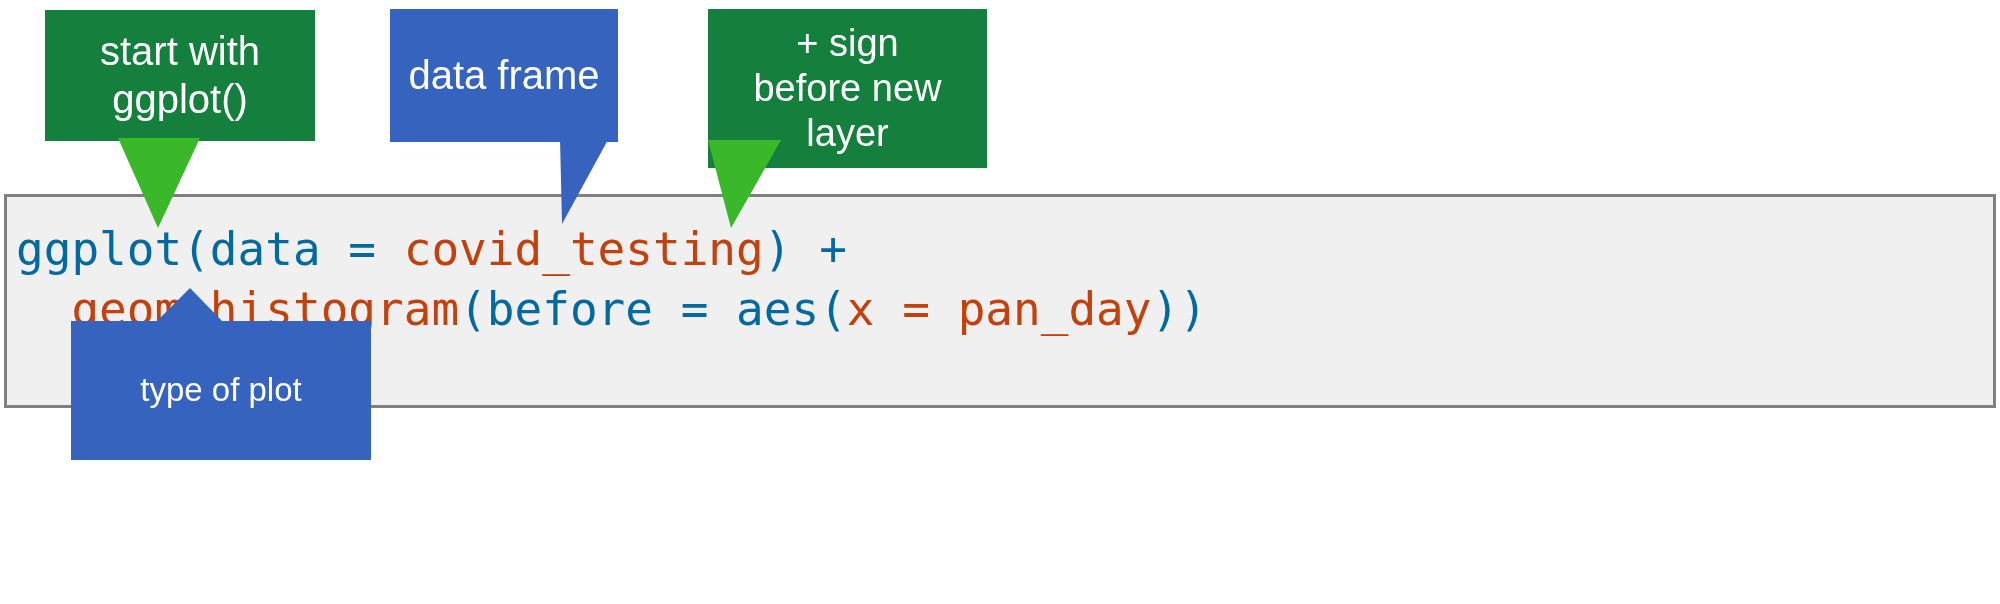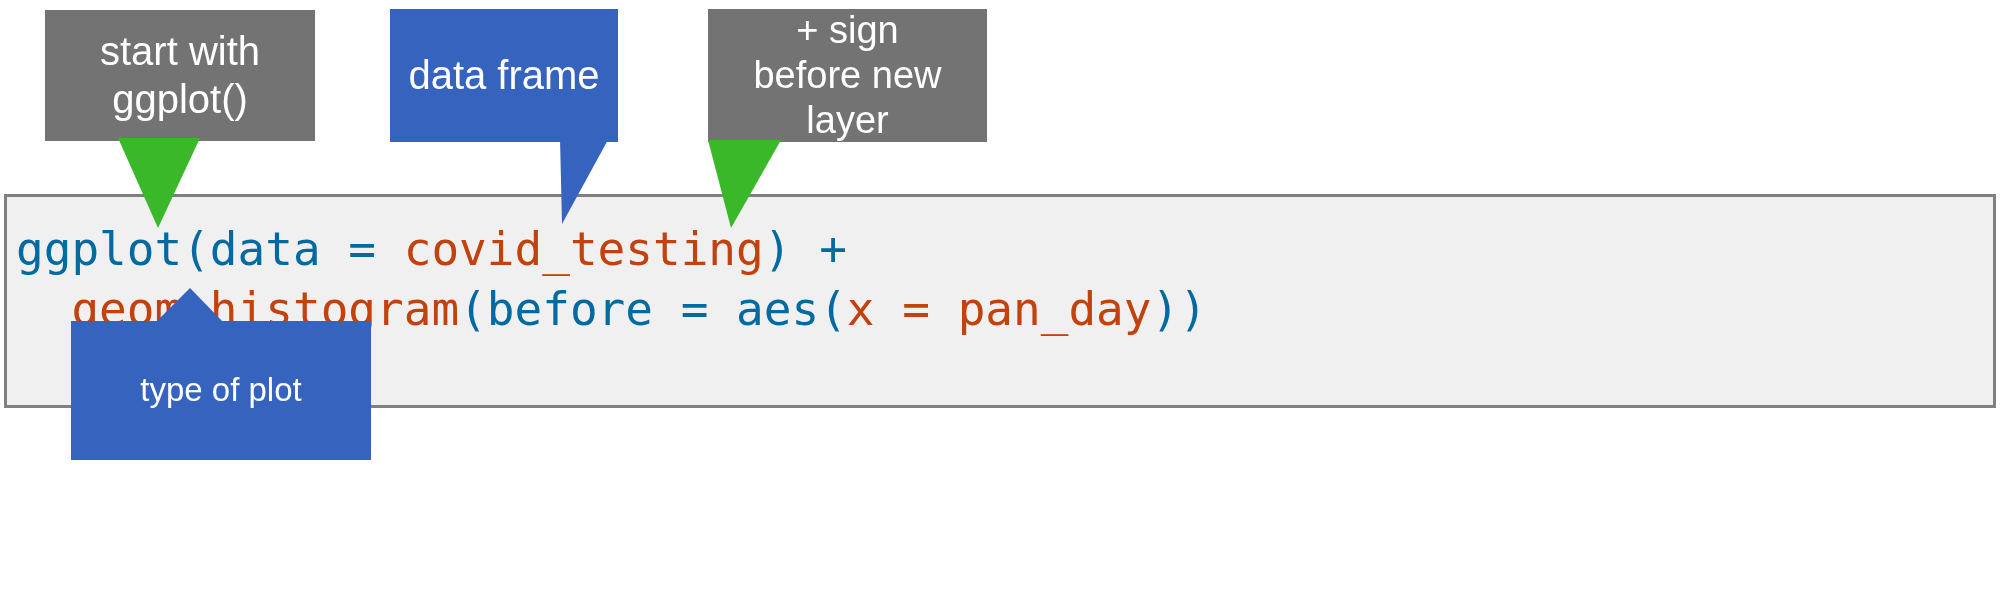--- a/index.html
+++ b/index.html
@@ -29,21 +29,21 @@
     display: flex;
     align-items: center;
     justify-content: center;
     text-align: center;
     color: #ffffff;
     font-family: "Liberation Sans", sans-serif;
     line-height: 1.18;
     white-space: pre-line;
     z-index: 3;
   }
-  .callout.green { background: #737373; }
+  .callout.green { background: #15803d; }
   .callout.blue  { background: #3563bd; }
 
   .callout-label {
     display: block;
     width: 100%;
     padding: 0 6px;
     box-sizing: border-box;
   }
 
   
@@ -95,21 +95,21 @@
 
   <div class="callout green" style="left:45px; top:10px; width:270px; height:131px; font-size:40px;">
     <span class="callout-label">start with
 ggplot()</span>
   </div>
 
   <div class="callout blue" style="left:390px; top:9px; width:228px; height:133px; font-size:40px;">
     <span class="callout-label">data frame</span>
   </div>
 
-  <div class="callout green" style="left:708px; top:9px; width:279px; height:133px; font-size:38px;">
+  <div class="callout green" style="left:708px; top:9px; width:279px; height:159px; font-size:38px;">
     <span class="callout-label">+ sign
 before new layer</span>
   </div>
 
   <div class="callout blue" style="left:71px; top:321px; width:300px; height:139px; font-size:33px;">
     <span class="callout-label">type of plot</span>
   </div>
 
   <svg class="tail-layer" viewBox="0 0 2000 604" width="2000" height="604">
 

